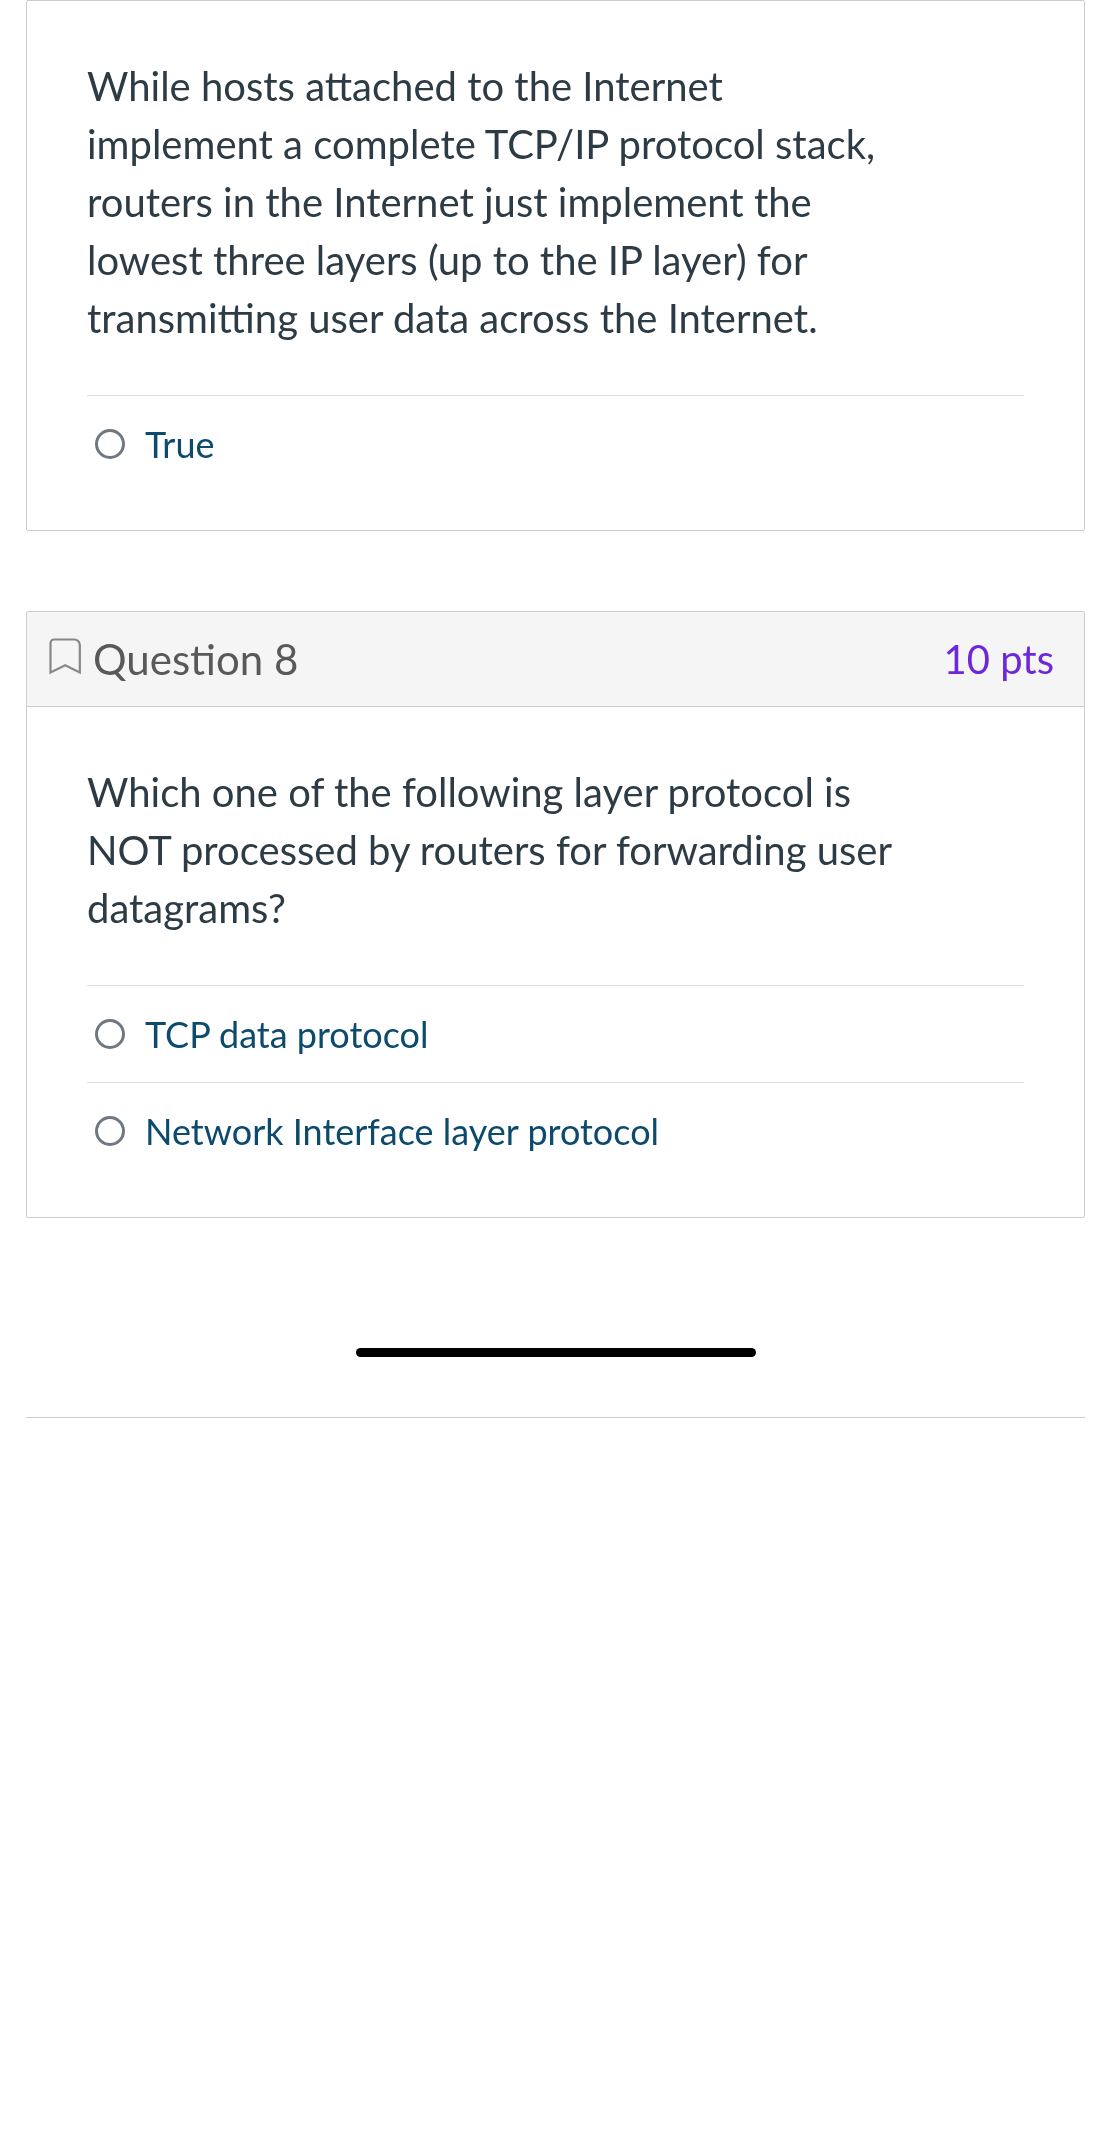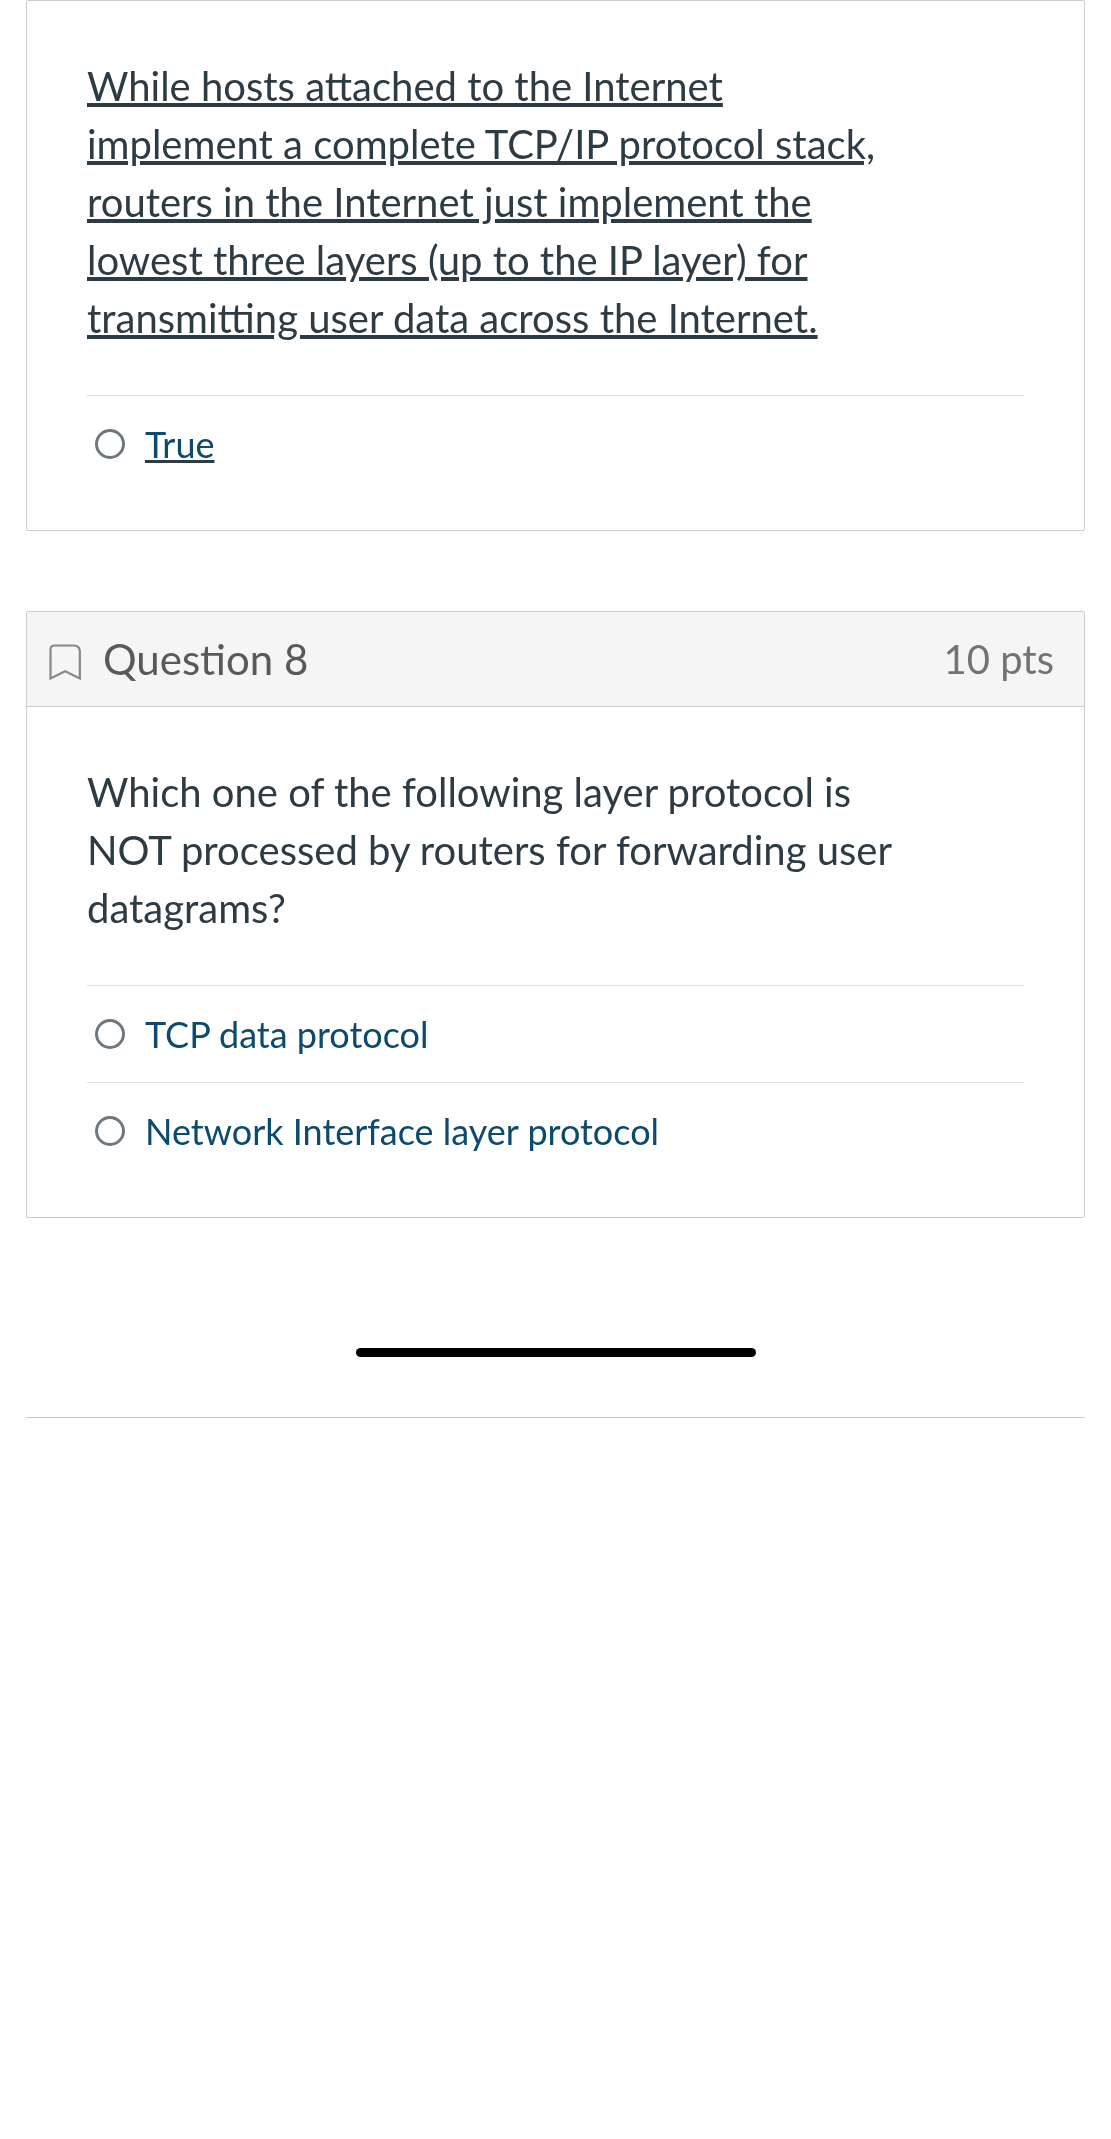--- a/index.html
+++ b/index.html
@@ -14,24 +14,24 @@
   .question-card + .question-card { margin-top: 80px; }
 
   .q-header {
     display: flex;
     align-items: center;
     justify-content: space-between;
     padding: 22px 30px 22px 18px;
     border-bottom: 1px solid #c7cdd1;
     background: #f5f5f5;
   }
-  .q-header-left { display: flex; align-items: flex-end; gap: 14px; }
+  .q-header-left { display: flex; align-items: flex-start; gap: 4px; }
   .bookmark-icon { width: 44px; height: 44px; flex: 0 0 44px; }
   .q-title { font-size: 42px; font-weight: 400; color: #595959; }
-  .q-pts   { font-size: 40px; font-weight: 400; color: #737373; }
+  .q-pts   { font-size: 40px; font-weight: 400; color: #6d28d9; }
 
   .q-body { padding: 56px 60px 60px 60px; }
   .stem { font-size: 40px; line-height: 1.45; color: #2d3b45; font-weight: 400; max-width: 830px; }
 
   .answers { margin-top: 48px; }
   .answer-row {
     display: flex;
     align-items: center;
     gap: 20px;
     padding: 26px 0 26px 8px;
@@ -42,21 +42,21 @@
     appearance: none;
     -webkit-appearance: none;
     width: 30px; height: 30px;
     border: 3px solid #6f7780;
     border-radius: 50%;
     background: #fff;
     cursor: pointer;
     flex: 0 0 30px;
   }
   .answer-text { font-size: 36px; color: #0c4a6e; }
-  .partial-top { border-top: 1px solid #c7cdd1; text-decoration: underline; }
+  .partial-top { border-top: 1px solid #c7cdd1; }
 
   .home-indicator {
     width: 400px; height: 9px; background: #000; border-radius: 9px;
     margin: 90px auto 0 auto;
   }
   .thin-rule { height:1px; background:#c7cdd1; margin: 60px 26px 0 26px; }
 </style>
 </head>
 <body>
 

